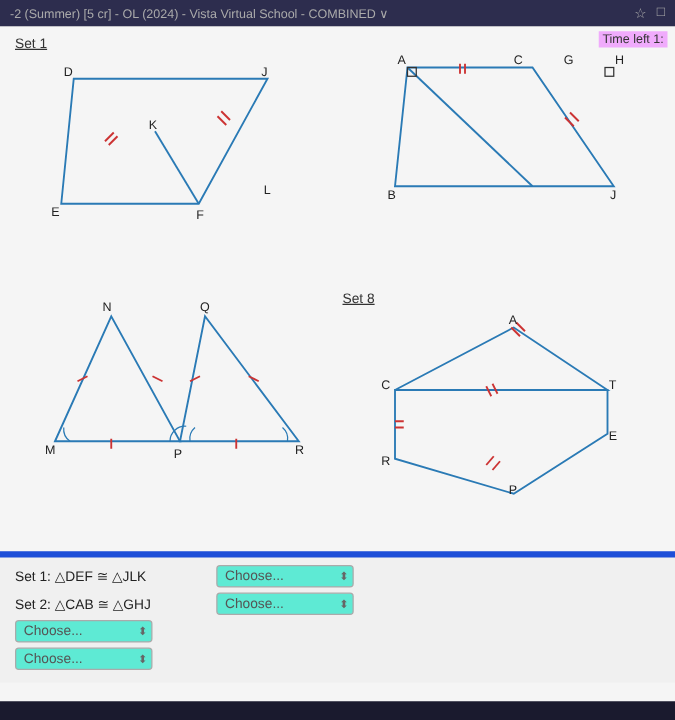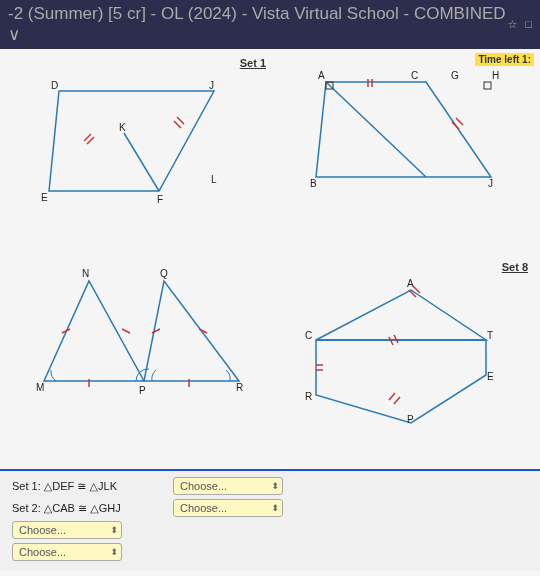--- a/index.html
+++ b/index.html
@@ -13,21 +13,21 @@
     }
     .top-bar {
       background: #2d2d4e;
       color: #ccc;
       font-size: 11px;
       padding: 4px 8px;
       display: flex;
       align-items: center;
       justify-content: space-between;
     }
-    .top-bar-title { color: #aaa; font-size: 17px; }
+    .top-bar-title { color: #aaa; font-size: 10px; }
     .top-bar-icons { display: flex; gap: 8px; color: #aaa; }
     .main-content {
       background: #f5f5f5;
       width: 540px;
       height: 540px;
       position: relative;
       overflow: hidden;
     }
     .diagrams-area {
       display: grid;
@@ -35,49 +35,49 @@
       gap: 0;
       padding: 4px 8px;
       height: 420px;
     }
     .set-panel {
       position: relative;
       padding: 4px;
     }
     .set-label {
       font-size: 11px;
-      font-weight: bold;
+      font-weight: normal;
       color: #333;
-      text-align: right;
+      text-align: left;
       margin-bottom: 2px;
       text-decoration: underline;
     }
     svg.triangle-svg {
       display: block;
       margin: 0 auto;
     }
     .bottom-section {
       background: #f0f0f0;
       padding: 6px 12px;
-      border-top: 2px solid #1d4ed8;
+      border-top: 5px solid #1d4ed8;
     }
     .answer-row {
       display: flex;
       align-items: center;
       margin-bottom: 4px;
       font-size: 11px;
       gap: 6px;
     }
     .row-label {
       min-width: 155px;
       font-size: 11px;
       color: #222;
     }
     .choose-select {
-      background: #fef9c3;
+      background: #5eead4;
       border: 1px solid #aaa;
       border-radius: 3px;
       padding: 2px 20px 2px 6px;
       font-size: 11px;
       color: #555;
       appearance: none;
       -webkit-appearance: none;
       cursor: pointer;
       position: relative;
       min-width: 110px;
@@ -95,23 +95,22 @@
       font-size: 9px;
       color: #666;
       pointer-events: none;
     }
     .time-left {
       position: absolute;
       top: 4px;
       right: 6px;
       font-size: 10px;
       color: #333;
-      background: #fde047;
+      background: #f0abfc;
       padding: 1px 3px;
-      font-weight: bold;
     }
     
     .tri-line { stroke: #2a7ab5; stroke-width: 1.5; fill: none; }
     .tick { stroke: #cc3333; stroke-width: 1.5; }
     .angle-arc { stroke: #2a7ab5; stroke-width: 1; fill: none; }
     .pt-label { font-size: 10px; fill: #222; font-family: Arial; }
   </style>
 </head>
 <body>
 

